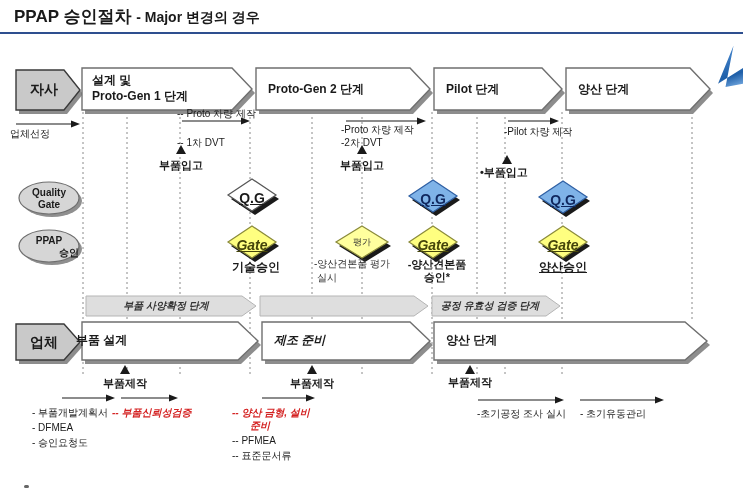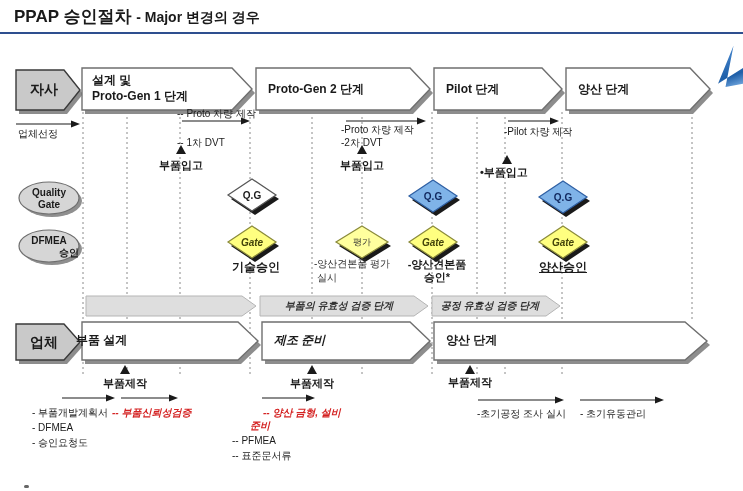--- a/index.html
+++ b/index.html
@@ -8,21 +8,21 @@
     font-family:"Liberation Sans","DejaVu Sans",sans-serif;overflow:hidden;
   }
   .t{position:absolute;white-space:nowrap;color:#1a1a1a;line-height:1.15;}
   .b{font-weight:bold;}
   .i{font-style:italic;}
   .c{text-align:center;}
   .red{color:#d42222;}
   .gray{color:#333;}
   .fs17{font-size:17px;} .fs14{font-size:14px;}
   .fs12{font-size:12px;} .fs11{font-size:11px;} .fs10{font-size:10px;}
-  .fs9{font-size:9px;} .fs8{font-size:10px;}
+  .fs9{font-size:9px;} .fs8{font-size:14px;text-decoration:underline;}
   #title-rule{position:absolute;left:0;top:32px;width:743px;height:2px;background:#2e4f8f;}
   #logo-tri{position:absolute;right:0;top:45px;width:25px;height:42px;
     background:linear-gradient(160deg,#3b7cc4 30%,#1f5fa8 70%,#7fb3e8 100%);
     clip-path:polygon(62% 2%, 0% 92%, 100% 55%, 100% 92%, 30% 100%);}
   #stray-mark{position:absolute;left:24px;top:485px;width:5px;height:3px;background:#666;border-radius:2px;}
   svg{position:absolute;left:0;top:0;}
 </style>
 </head>
 <body>
 
@@ -136,68 +136,68 @@
   <div id="title-rule"></div>
   <div id="logo-tri"></div>
 
   <div class="t b fs14 c" style="left:16px;top:81px;width:56px;">자사</div>
   <div class="t b fs12" style="left:92px;top:74px;">설계 및</div>
   <div class="t b fs12" style="left:92px;top:90px;">Proto-Gen 1 단계</div>
   <div class="t b fs12" style="left:268px;top:83px;">Proto-Gen 2 단계</div>
   <div class="t b fs12" style="left:446px;top:83px;">Pilot 단계</div>
   <div class="t b fs12" style="left:578px;top:83px;">양산 단계</div>
 
-  <div class="t fs10" style="left:18px;top:128px;">업체선정</div>
+  <div class="t fs10" style="left:10px;top:128px;">업체선정</div>
   <div class="t fs10" style="left:177px;top:108px;">-- Proto 차량 제작</div>
   <div class="t fs10" style="left:177px;top:137px;">-- 1차 DVT</div>
   <div class="t b fs11 c" style="left:151px;top:159px;width:60px;">부품입고</div>
   <div class="t fs10" style="left:341px;top:124px;">-Proto 차량 제작</div>
   <div class="t fs10" style="left:341px;top:137px;">-2차 DVT</div>
   <div class="t b fs11 c" style="left:332px;top:159px;width:60px;">부품입고</div>
   <div class="t fs10" style="left:504px;top:126px;">-Pilot 차량 제작</div>
   <div class="t b fs11" style="left:480px;top:166px;">•부품입고</div>
 
   <div class="t b fs10 c" style="left:19px;top:187px;width:60px;">Quality</div>
   <div class="t b fs10 c" style="left:19px;top:199px;width:60px;">Gate</div>
-  <div class="t b fs10 c" style="left:19px;top:235px;width:60px;">DFMEA</div>
+  <div class="t b fs10 c" style="left:19px;top:235px;width:60px;">PPAP</div>
   <div class="t b fs10 c" style="left:19px;top:247px;width:60px;text-align:right;">승인</div>
 
   <div class="t b fs8 c" style="left:228px;top:190px;width:48px;">Q.G</div>
   <div class="t b fs8 c" style="left:409px;top:191px;width:48px;color:#10275e;">Q.G</div>
   <div class="t b fs8 c" style="left:539px;top:192px;width:48px;color:#10275e;">Q.G</div>
   <div class="t b i fs8 c" style="left:228px;top:237px;width:48px;color:#44440a;">Gate</div>
   <div class="t b i fs8 c" style="left:409px;top:237px;width:48px;color:#44440a;">Gate</div>
   <div class="t b i fs8 c" style="left:539px;top:237px;width:48px;color:#44440a;">Gate</div>
   <div class="t fs9 c" style="left:338px;top:237px;width:48px;color:#333;">평가</div>
 
   <div class="t b fs12 c" style="left:212px;top:261px;width:88px;">기술승인</div>
   <div class="t fs10 gray" style="left:314px;top:258px;">-양산견본품 평가</div>
   <div class="t fs10 gray" style="left:317px;top:272px;">실시</div>
   <div class="t b fs11 c" style="left:397px;top:258px;width:80px;">-양산견본품</div>
   <div class="t b fs11 c" style="left:397px;top:271px;width:80px;">승인*</div>
   <div class="t b fs12 c" style="left:523px;top:261px;width:80px;text-decoration:underline;">양산승인</div>
 
-  <div class="t b i fs10 c gray" style="left:260px;top:300px;width:158px;">부품의 유효성 검증 단계</div>
+  <div class="t b i fs10 c gray" style="left:86px;top:300px;width:160px;">부품 사양확정 단계</div>
   <div class="t b i fs10 c gray" style="left:430px;top:300px;width:120px;">공정 유효성 검증 단계</div>
 
   <div class="t b fs14 c" style="left:16px;top:334px;width:56px;">업체</div>
   <div class="t b fs12" style="left:76px;top:334px;">부품 설계</div>
   <div class="t b fs12" style="left:274px;top:334px;font-style:italic;">제조 준비</div>
   <div class="t b fs12" style="left:446px;top:334px;">양산 단계</div>
 
   <div class="t b fs11 c" style="left:95px;top:377px;width:60px;">부품제작</div>
   <div class="t b fs11 c" style="left:282px;top:377px;width:60px;">부품제작</div>
   <div class="t b fs11 c" style="left:440px;top:376px;width:60px;">부품제작</div>
 
   <div class="t fs10" style="left:32px;top:407px;">- 부품개발계획서</div>
   <div class="t fs10" style="left:32px;top:422px;">- DFMEA</div>
   <div class="t fs10" style="left:32px;top:437px;">- 승인요청도</div>
   <div class="t b i fs10 red" style="left:112px;top:407px;">-- 부품신뢰성검증</div>
 
-  <div class="t b i fs10 red" style="left:232px;top:407px;margin-left:31px;">-- 양산 금형, 설비</div>
+  <div class="t b i fs10 red" style="left:232px;top:407px;">-- 양산 금형, 설비</div>
   <div class="t b i fs10 red" style="left:250px;top:420px;">준비</div>
   <div class="t fs10" style="left:232px;top:435px;">-- PFMEA</div>
   <div class="t fs10" style="left:232px;top:450px;">-- 표준문서류</div>
 
   <div class="t fs10" style="left:477px;top:408px;">-초기공정 조사 실시</div>
   <div class="t fs10" style="left:580px;top:408px;">- 초기유동관리</div>
 
   <div id="stray-mark"></div>
 </div>
 

